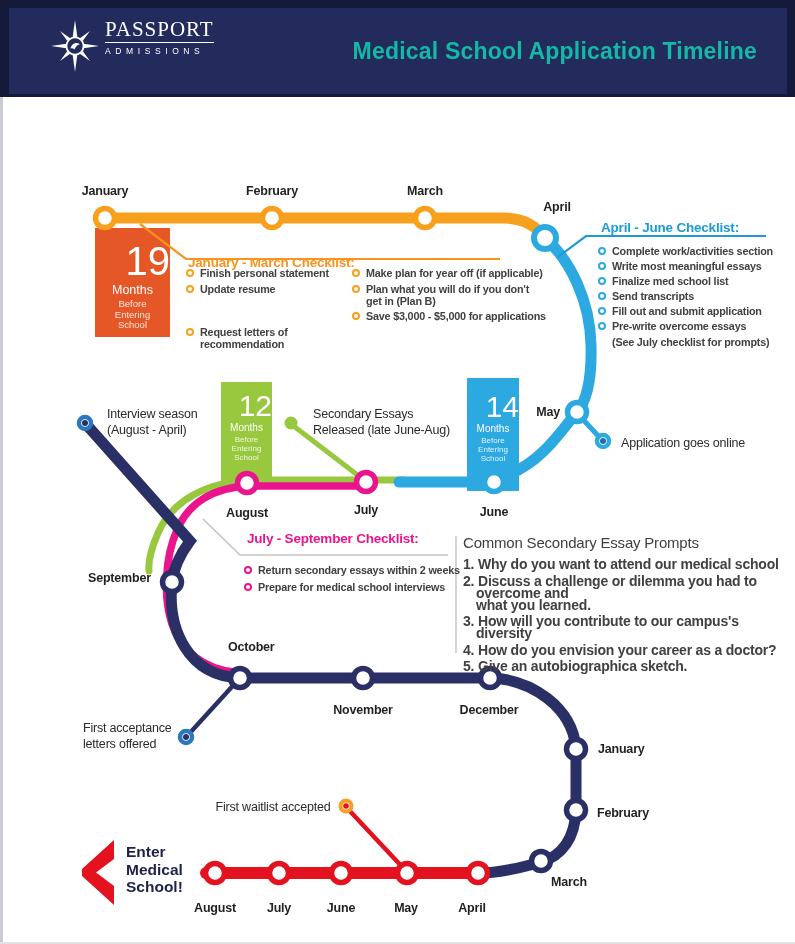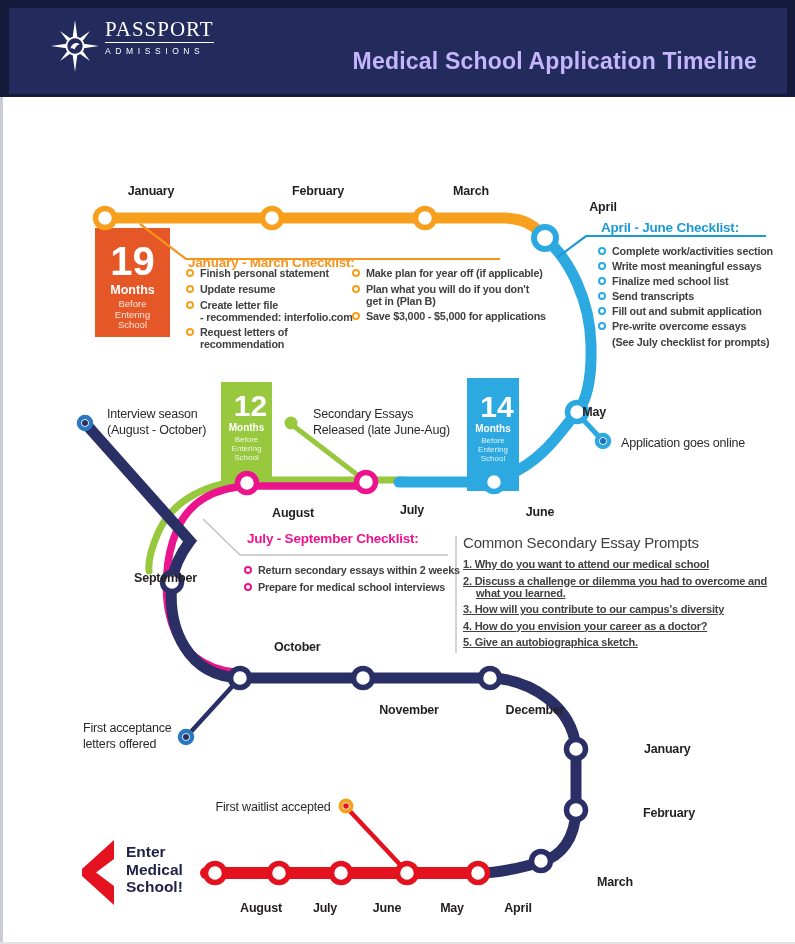--- a/index.html
+++ b/index.html
@@ -12,37 +12,37 @@
     font-family:"Liberation Sans","DejaVu Sans",sans-serif;}
   .page{position:relative;width:795px;height:944px;background:#fff;}
   
   .hdr-outer{position:absolute;left:0;top:0;width:795px;height:97px;background:var(--hdr-dark);z-index:5;}
   .hdr-inner{position:absolute;left:9px;right:8px;top:8px;bottom:3px;background:var(--hdr);}
   .logo{position:absolute;left:40px;top:10px;display:flex;align-items:flex-start;gap:4px;color:#fff;}
   .logo svg{display:block;}
   .logo-name{font-family:"Liberation Serif","DejaVu Serif",serif;font-size:21px;letter-spacing:1px;
     border-bottom:1.5px solid #fff;padding-bottom:1px;line-height:1.1;}
   .logo-sub{font-size:8.5px;letter-spacing:4.6px;margin-top:3px;}
-  .hdr-title{position:absolute;right:30px;top:40px;width:450px;text-align:right;color:#c4b5fd;
+  .hdr-title{position:absolute;right:30px;top:30px;width:450px;text-align:right;color:#14b8a6;
     font-size:23px;font-weight:600;letter-spacing:.2px;}
   
   .edge-l{position:absolute;left:0;top:97px;bottom:0;width:3px;background:#C9CDD1;z-index:4;}
   .edge-b{position:absolute;left:0;bottom:0;width:100%;height:2px;background:#E2E2E2;z-index:4;}
   
   .badge{position:absolute;z-index:1;color:#fff;text-align:center;}
   svg.map{position:absolute;left:0;top:0;z-index:2;}
   
   .lbl{position:absolute;z-index:3;font-size:12.5px;font-weight:700;color:var(--ink);
-    letter-spacing:-.2px;white-space:nowrap;margin-left:46px;}
+    letter-spacing:-.2px;white-space:nowrap;}
   .lbl.c{transform:translateX(-50%);}
   .callout{position:absolute;z-index:3;font-size:12.5px;font-weight:400;color:#2A2A2A;
     line-height:16px;letter-spacing:-.2px;white-space:pre-line;}
   
-  .badge .num{font-weight:700;line-height:1;}
-  .badge .unit{font-weight:700;}
+  .badge .num{font-weight:400;line-height:1;text-align:right;}
+  .badge .unit{font-weight:400;}
   .badge .cap{white-space:pre-line;opacity:.85;}
   .b19{left:95px;top:228px;width:75px;height:109px;background:var(--flame);padding-top:13px;}
   .b19 .num{font-size:40px;} .b19 .unit{font-size:12.5px;margin-top:2px;} .b19 .cap{font-size:9.5px;line-height:10.5px;margin-top:2px;}
   .b12{left:221px;top:382px;width:51px;height:106px;background:var(--green);padding-top:9px;}
   .b14{left:467px;top:378px;width:52px;height:113px;background:var(--blue);padding-top:14px;}
   .b12 .num,.b14 .num{font-size:30px;padding-left:8px;}
   .b12 .unit,.b14 .unit{font-size:10px;margin-top:1px;}
   .b12 .cap,.b14 .cap{font-size:8px;line-height:9px;margin-top:2px;}
   
   .cl-title{position:absolute;z-index:3;font-size:13.5px;font-weight:700;letter-spacing:-.2px;white-space:nowrap;}
@@ -50,22 +50,22 @@
   .cl-item{position:absolute;z-index:3;display:flex;gap:6px;font-size:10.8px;font-weight:700;
     color:var(--body);line-height:11.5px;letter-spacing:-.2px;}
   .cl-item .txt{white-space:pre-line;}
   .cl-item .ring{width:8px;height:8px;border-radius:50%;border:2px solid;flex:0 0 auto;margin-top:1px;background:#fff;}
   .cl-item.o .ring{border-color:var(--orange);} .cl-item.b .ring{border-color:var(--blue);}
   .cl-item.p .ring{border-color:var(--pink);}
   .cl-note{position:absolute;z-index:3;font-size:10.8px;font-weight:700;color:var(--body);letter-spacing:-.2px;}
   
   .prompts{position:absolute;left:463px;top:534px;width:318px;z-index:3;color:var(--body);}
   .prompts .p-title{font-size:15px;font-weight:400;color:#3F3F3F;letter-spacing:-.2px;margin-bottom:7px;}
-  .prompts .p-item{font-size:11px;font-weight:700;line-height:12px;letter-spacing:-.2px;
-    margin-bottom:4.5px;padding-left:13px;text-indent:-13px;white-space:pre-line;text-decoration:underline;}
+  .prompts .p-item{font-size:14px;font-weight:700;line-height:12px;letter-spacing:-.2px;
+    margin-bottom:4.5px;padding-left:13px;text-indent:-13px;white-space:pre-line;}
   .enter{position:absolute;left:126px;top:843px;z-index:3;font-size:15.5px;font-weight:700;
     color:#1F2148;line-height:17.5px;white-space:pre-line;}
 </style>
 </head>
 <body>
 
 <div class="page">
 
   <div class="hdr-outer">
     <div class="hdr-inner">
@@ -194,45 +194,40 @@
   <div class="lbl" style="left:598px;top:742px">January</div>
   <div class="lbl" style="left:597px;top:806px">February</div>
   <div class="lbl" style="left:551px;top:875px">March</div>
   <div class="lbl c" style="left:215px;top:901px">August</div>
   <div class="lbl c" style="left:279px;top:901px">July</div>
   <div class="lbl c" style="left:341px;top:901px">June</div>
   <div class="lbl c" style="left:406px;top:901px">May</div>
   <div class="lbl c" style="left:472px;top:901px">April</div>
 
   <div class="callout" style="left:107px;top:406px">Interview season
-(August - October)</div>
+(August - April)</div>
   <div class="callout" style="left:313px;top:406px">Secondary Essays
 Released (late June-Aug)</div>
   <div class="callout" style="left:621px;top:435px">Application goes online</div>
   <div class="callout" style="left:83px;top:720px">First acceptance
 letters offered</div>
   <div class="callout" style="left:210px;top:799px;width:126px;text-align:center">First waitlist accepted</div>
   <div class="enter">Enter
 Medical
 School!</div>
 
   <div class="cl-title o" style="left:188px;top:243px">January - March Checklist:</div>
   <div class="cl-item o" style="left:186px;top:268px">
       <span class="ring"></span>
       <span class="txt">Finish personal statement</span>
     </div>
   <div class="cl-item o" style="left:186px;top:284px">
       <span class="ring"></span>
       <span class="txt">Update resume</span>
     </div>
-  <div class="cl-item o" style="left:186px;top:300px">
-      <span class="ring"></span>
-      <span class="txt">Create letter file
-- recommended: interfolio.com</span>
-    </div>
   <div class="cl-item o" style="left:186px;top:327px">
       <span class="ring"></span>
       <span class="txt">Request letters of
 recommendation</span>
     </div>
   <div class="cl-item o" style="left:352px;top:268px">
       <span class="ring"></span>
       <span class="txt">Make plan for year off (if applicable)</span>
     </div>
   <div class="cl-item o" style="left:352px;top:284px">

